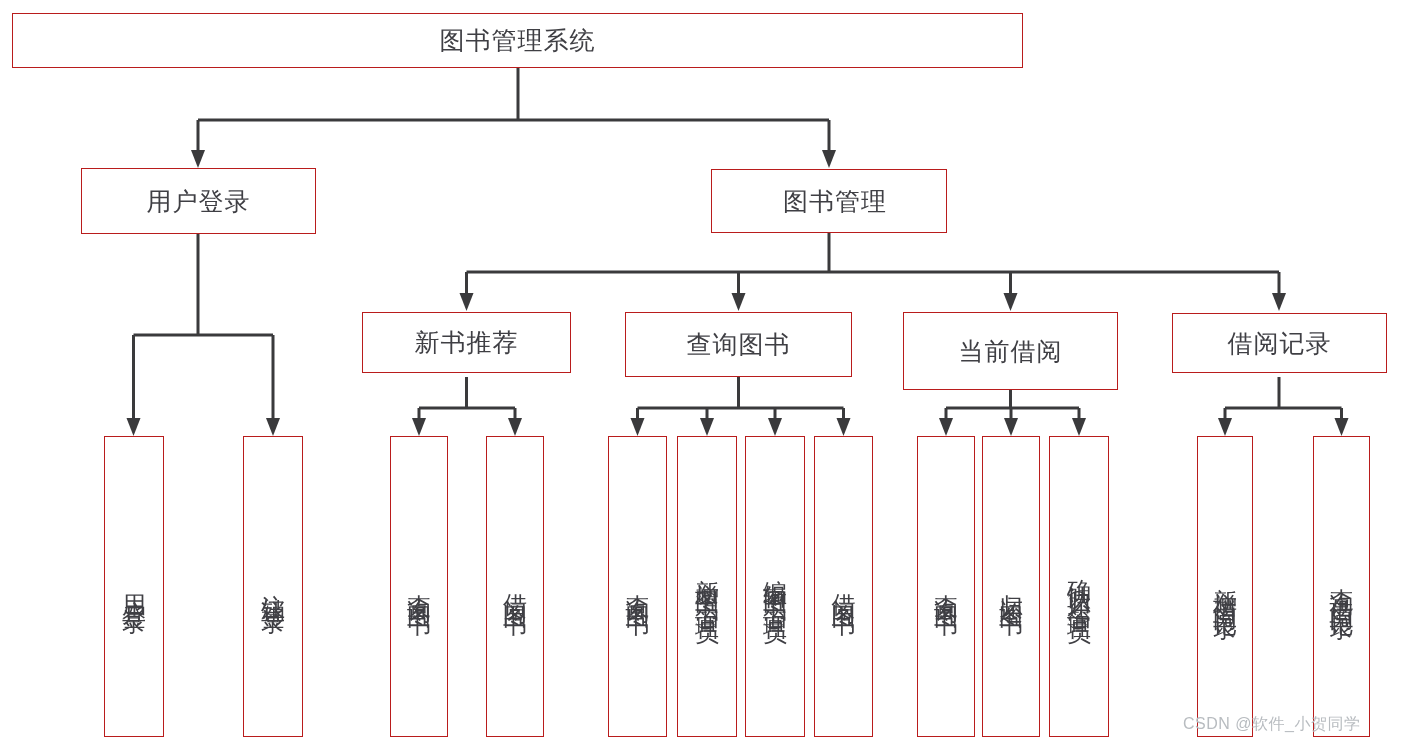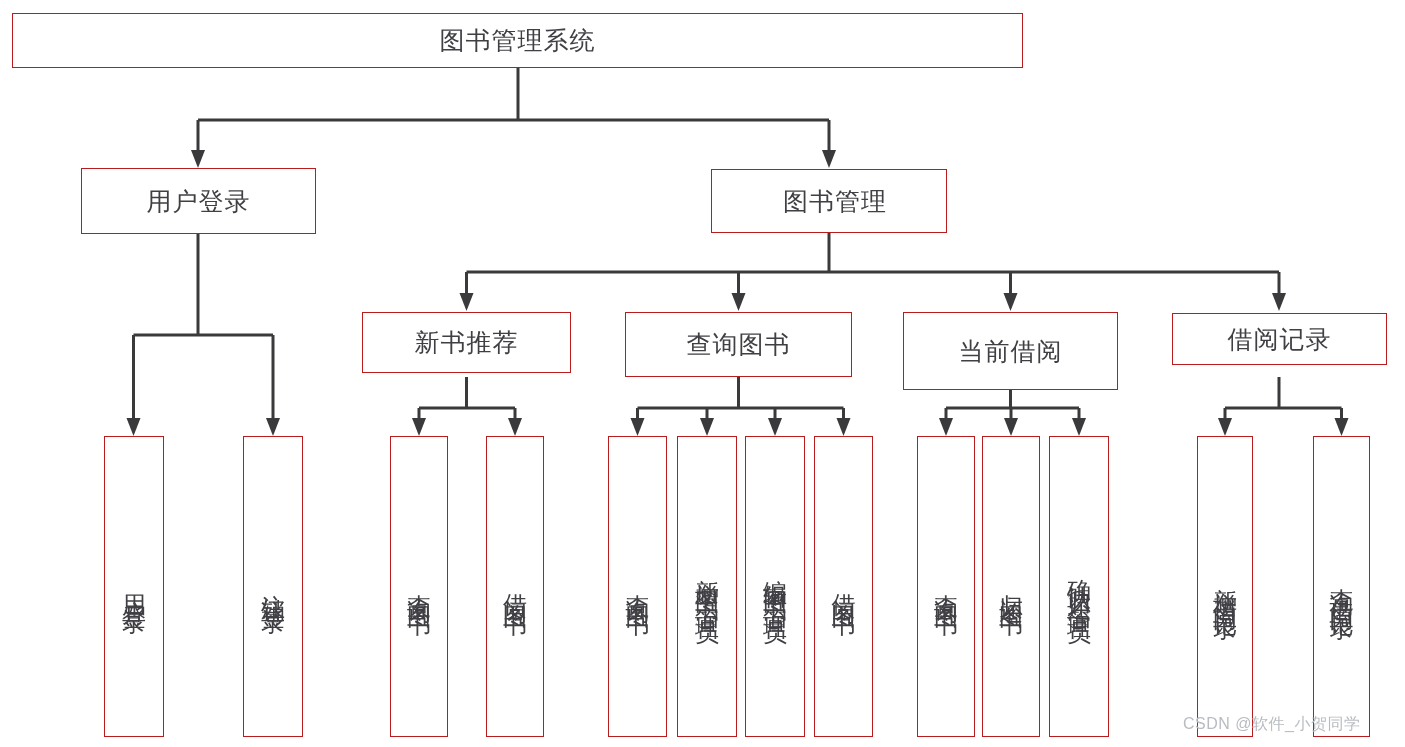--- a/index.html
+++ b/index.html
@@ -87,21 +87,21 @@
   </svg>
 
   <div class="node hnode root-node" style="left:12px; top:13px; width:1011px; height:55px;">图书管理系统</div>
 
   <div class="node hnode" style="left:81px; top:168px; width:235px; height:66px;">用户登录</div>
   <div class="node hnode" style="left:711px; top:169px; width:236px; height:64px;padding-left:12px;">图书管理</div>
 
   <div class="node hnode" style="left:362px; top:312px; width:209px; height:61px;">新书推荐</div>
   <div class="node hnode" style="left:625px; top:312px; width:227px; height:65px;">查询图书</div>
   <div class="node hnode" style="left:903px; top:312px; width:215px; height:78px;">当前借阅</div>
-  <div class="node hnode" style="left:1172px; top:313px; width:215px; height:52px;">借阅记录</div>
+  <div class="node hnode" style="left:1172px; top:313px; width:215px; height:60px;">借阅记录</div>
 
   <div class="node vnode" style="left:104px; top:436px; width:60px; height:301px;">用户登录</div>
   <div class="node vnode" style="left:243px; top:436px; width:60px; height:301px;">注销登录</div>
 
   <div class="node vnode" style="left:390px; top:436px; width:58px; height:301px;">查询图书</div>
   <div class="node vnode" style="left:486px; top:436px; width:58px; height:301px;">借阅图书</div>
 
   <div class="node vnode" style="left:608px; top:436px; width:59px; height:301px;">查询图书</div>
   <div class="node vnode" style="left:677px; top:436px; width:60px; height:301px;">新增图书（管理员）</div>
   <div class="node vnode" style="left:745px; top:436px; width:60px; height:301px;">编辑图书（管理员）</div>

